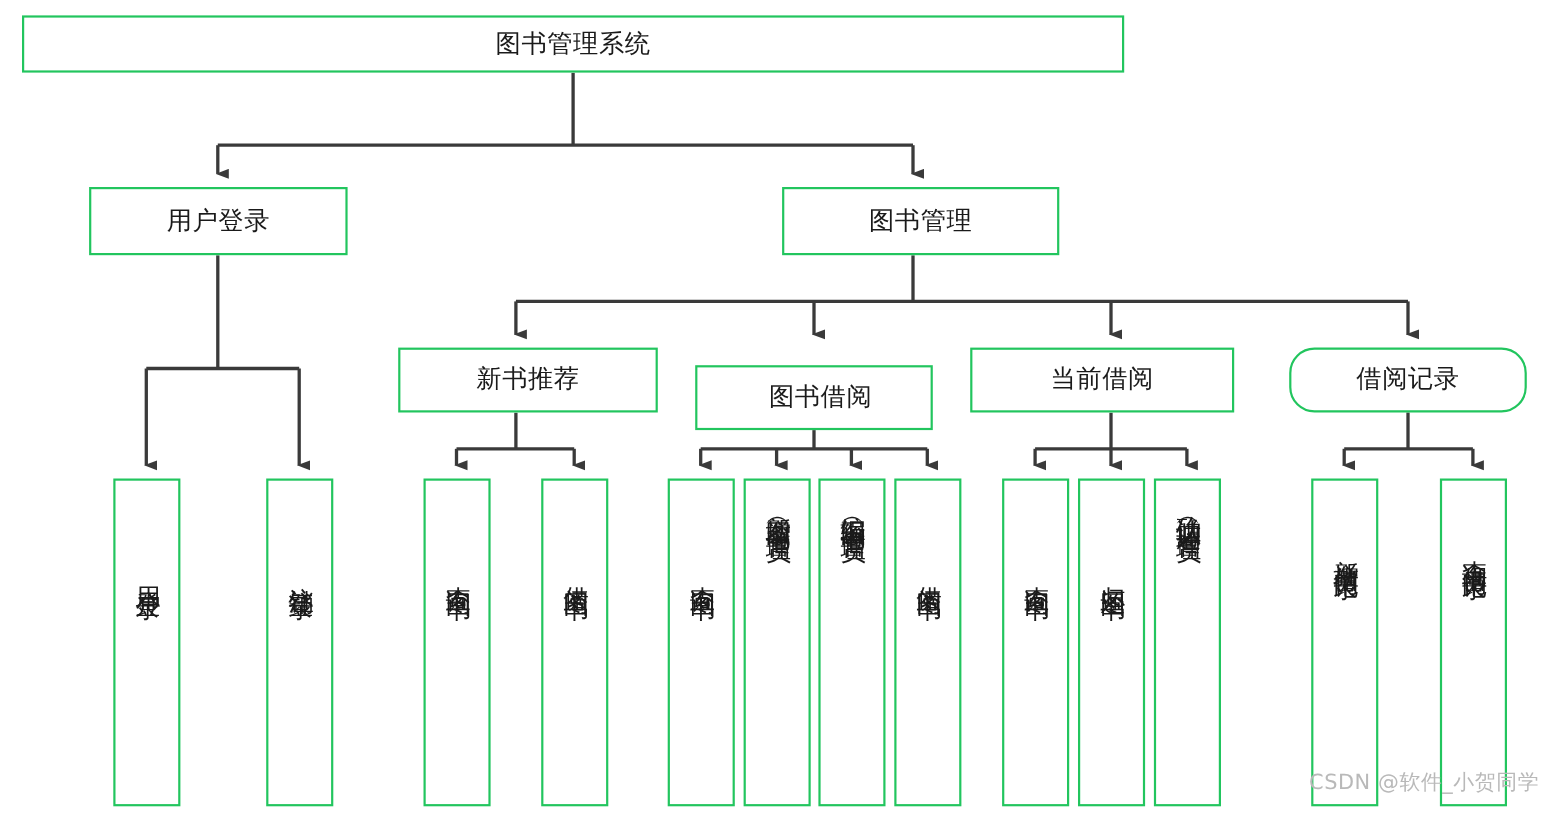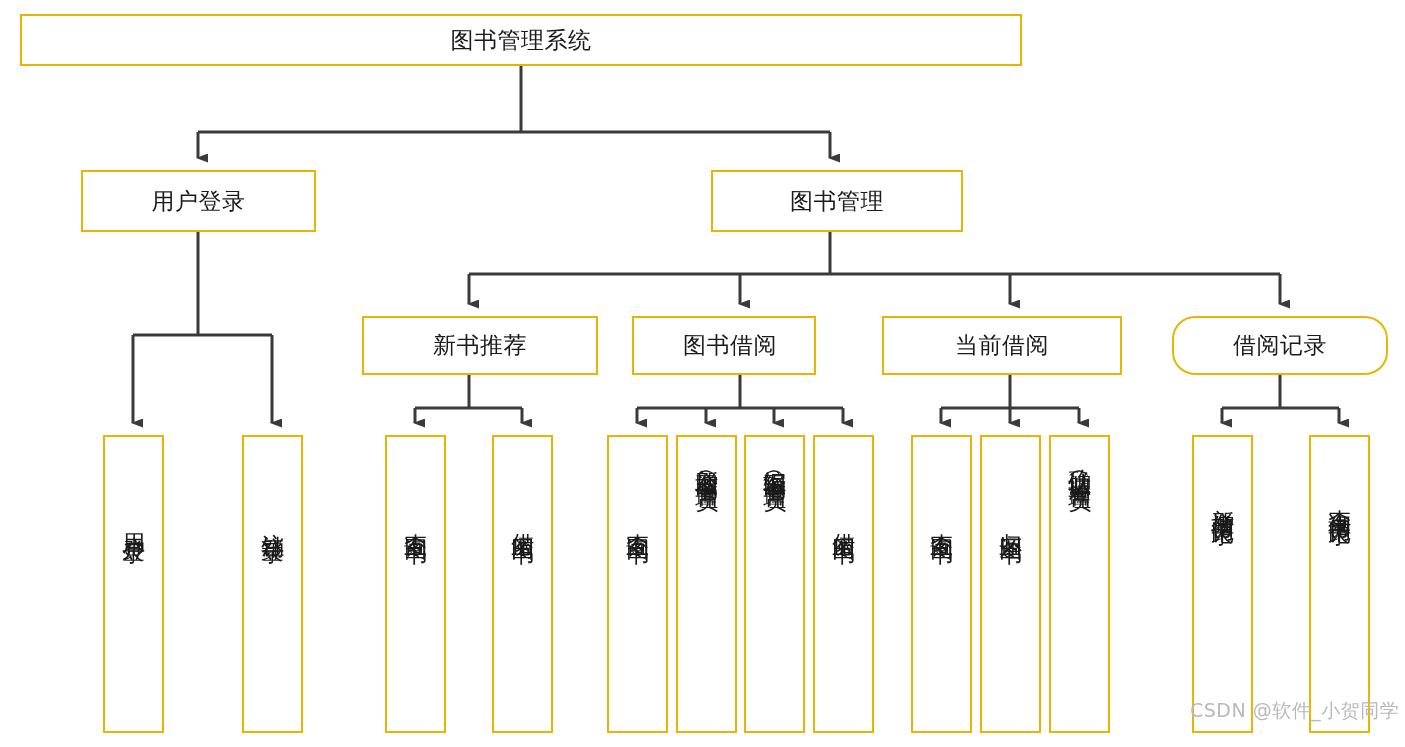--- a/index.html
+++ b/index.html
@@ -23,21 +23,21 @@
     left: 0;
     top: 0;
     width: 1405px;
     height: 747px;
     pointer-events: none;
   }
   .node {
     position: absolute;
     box-sizing: border-box;
     background: #ffffff;
-    border: 2px solid #eab308;
+    border: 2px solid #22c55e;
     display: flex;
     align-items: center;
     justify-content: center;
     color: #1a1a1a;
   }
   .node .label {
     font-size: 23px;
     line-height: 1.15;
     letter-spacing: 0.5px;
     white-space: nowrap;
@@ -137,21 +137,21 @@
   </div>
 
   <div class="node" style="left:711px; top:170px; width:252px; height:62px;">
     <span class="label">图书管理</span>
   </div>
 
   <div class="node" style="left:362px; top:316px; width:236px; height:59px;">
     <span class="label">新书推荐</span>
   </div>
 
-  <div class="node" style="left:632px; top:316px; width:184px; height:59px;padding-left:12px;">
+  <div class="node" style="left:632px; top:332px; width:216px; height:59px;padding-left:12px;">
     <span class="label">图书借阅</span>
   </div>
 
   <div class="node" style="left:882px; top:316px; width:240px; height:59px;">
     <span class="label">当前借阅</span>
   </div>
 
   <div class="node" style="left:1172px; top:316px; width:216px; height:59px;border-radius:23px;">
     <span class="label">借阅记录</span>
   </div>

